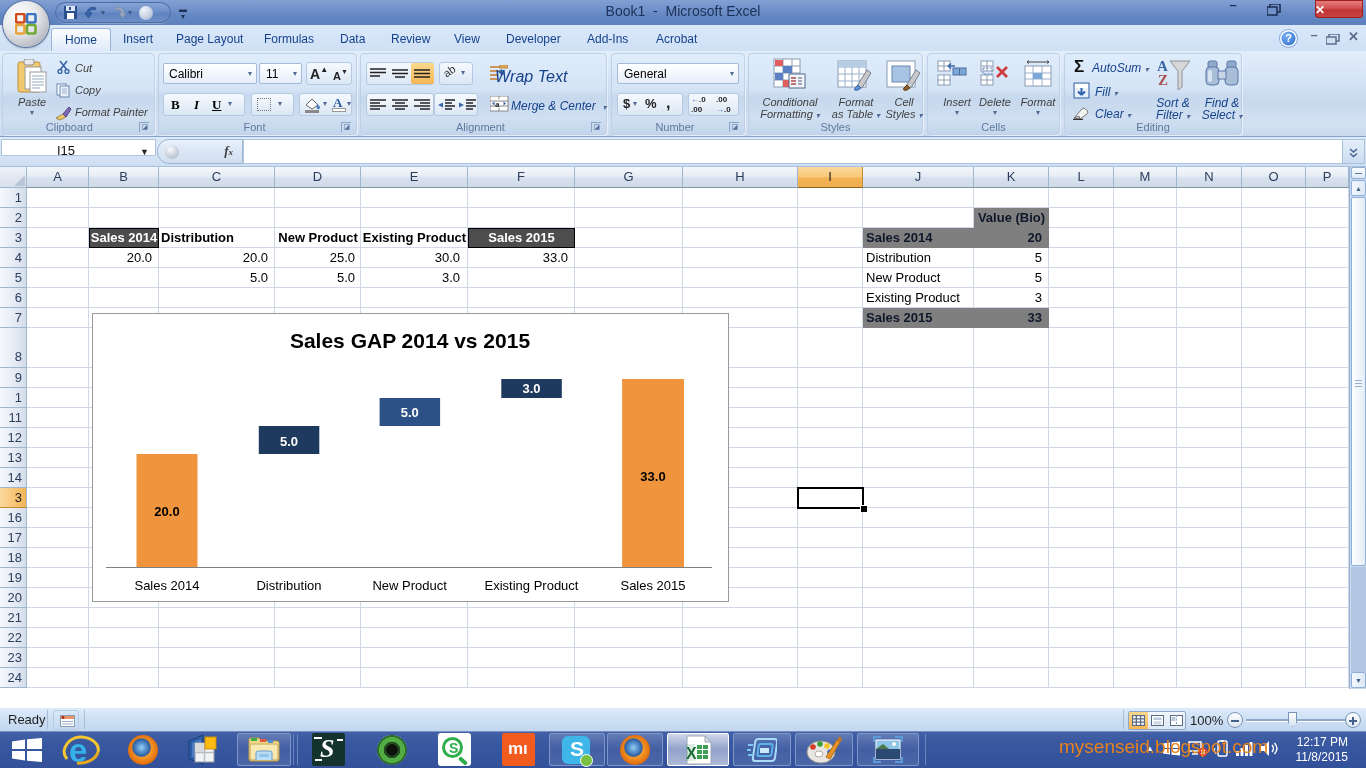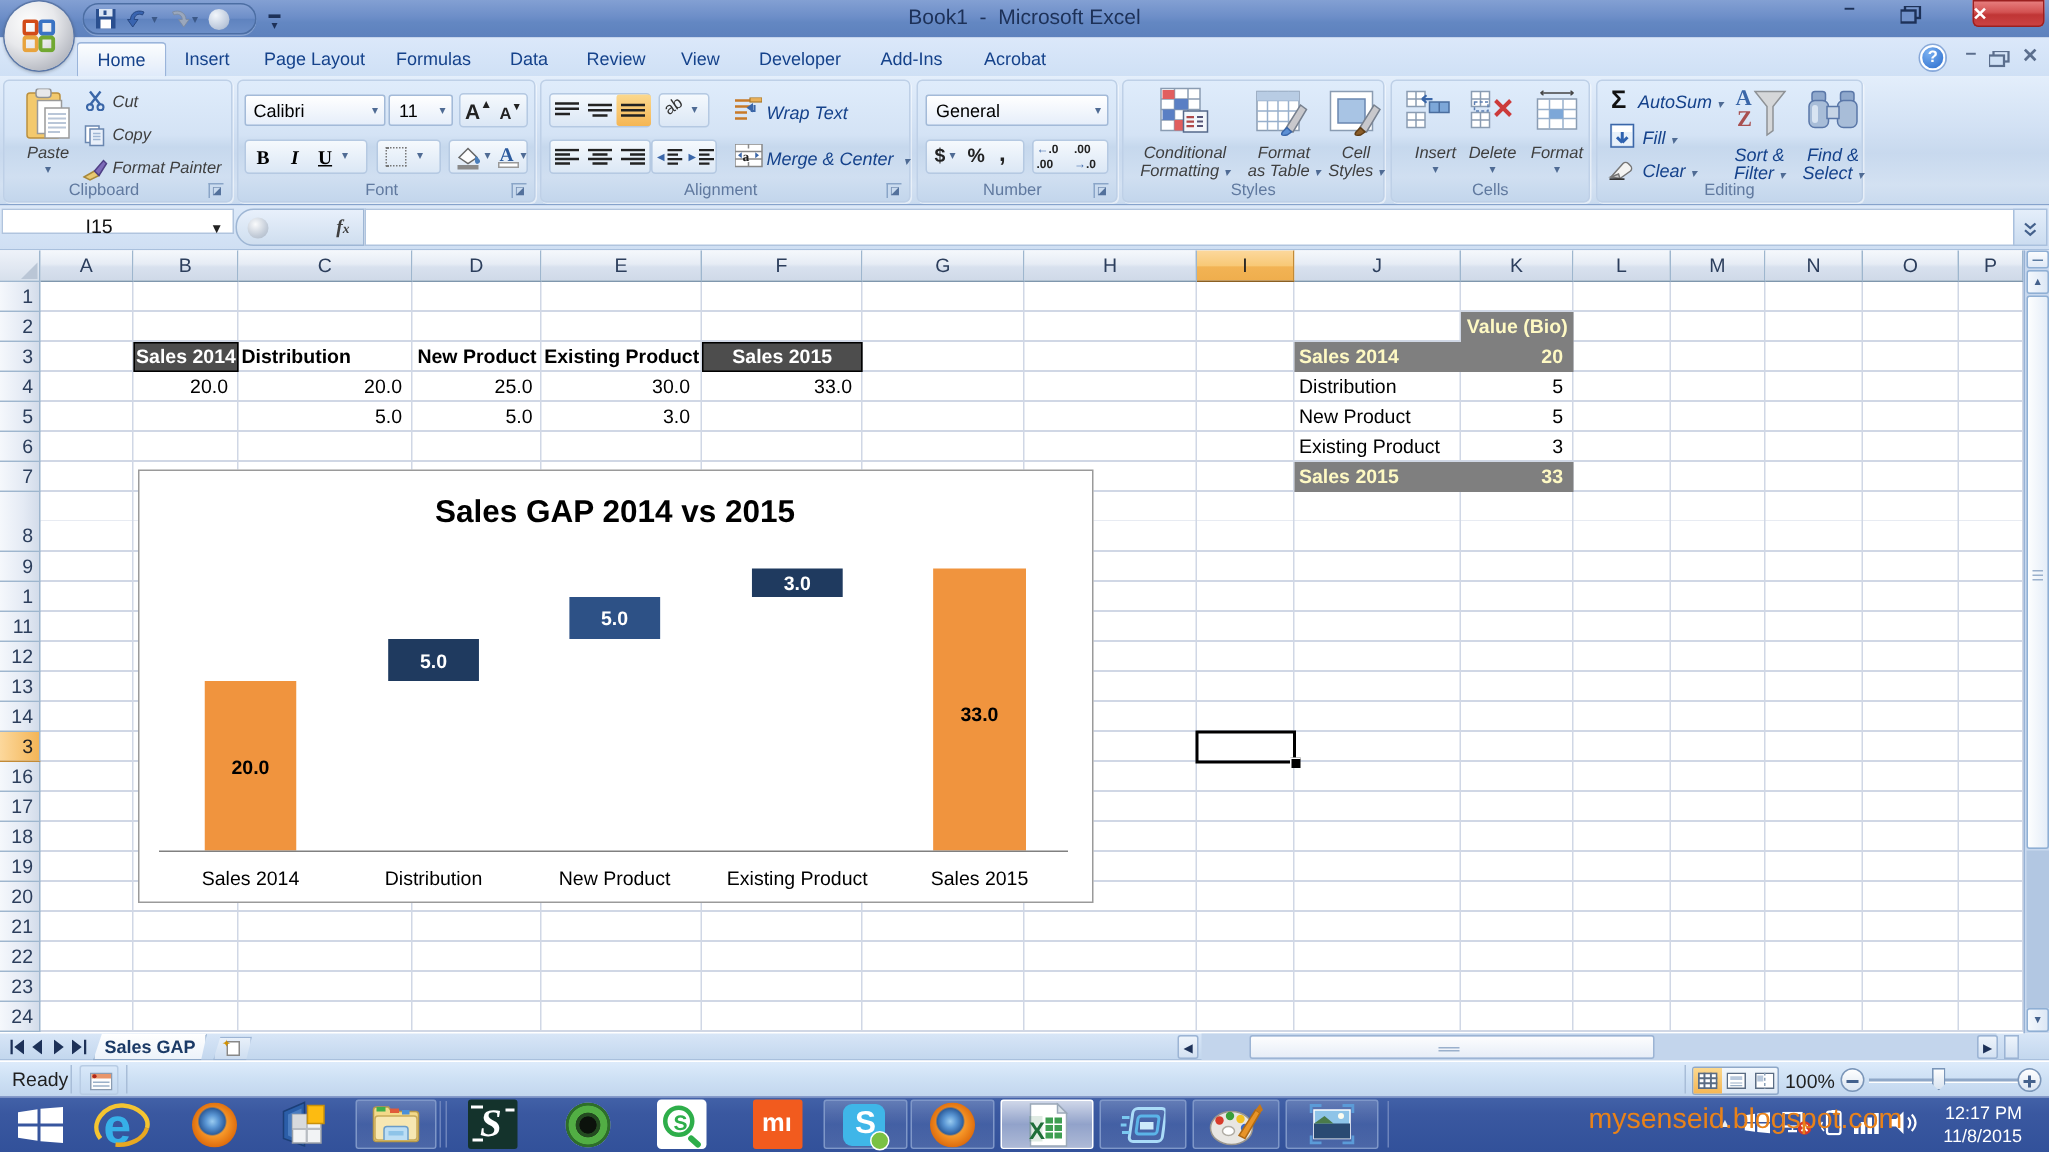--- a/index.html
+++ b/index.html
@@ -69,21 +69,21 @@
     repeating-linear-gradient(to bottom, transparent 0, transparent 19px, #d0d7e5 19px, #d0d7e5 20px);
   background-size:100% 2px, 100% 100%;
   background-position:0 159px, 0 0;
   background-repeat:no-repeat, repeat; }
 .vline { position:absolute; top:21px; width:1px; height:500px; background:#d0d7e5; }
 .cell { position:absolute; font-size:13px; color:#000; line-height:20px; height:20px; white-space:nowrap; }
 .bold { font-weight:bold; }
 .rt { text-align:right; }
 .ctr { text-align:center; }
 .gray1 { background:#4d4d4d; color:#fff; border:1px solid #000; line-height:18px; }
-.gray2 { background:#7f7f7f; color:#fef9c3; }
+.gray2 { background:#7f7f7f; color:#0f172a; }
 
 
 #chart { left:92px; top:146px; width:637px; height:289px; background:#fff; border:1px solid #9a9a9a; }
 
 
 #sel { left:797px; top:320px; width:67px; height:22px; border:2px solid #000; background:transparent; }
 #selhandle { left:860px; top:338px; width:7px; height:7px; background:#000; border-left:1px solid #fff; border-top:1px solid #fff; }
 
 
 #vscroll { left:1349px; top:0; width:17px; height:522px; background:#c8d8ee; border-left:1px solid #98b2d4; }
@@ -291,21 +291,21 @@
           </svg>
       </div>
       <svg class="abs" style="left:128px;top:11px" width="19" height="16" viewBox="0 0 19 16">
           <g stroke="#c87a28" stroke-width="1.6">
             <path d="M1 2 h12 M1 6 h12 M1 10 h8 M1 14 h8"></path>
           </g>
           <path d="M14 5 v4 h-2.5" fill="none" stroke="#3a66a8" stroke-width="1.4"></path>
           <path d="M12.5 9 l-3 -2.2 3 -2.2 Z" fill="#3a66a8" stroke="#3a66a8"></path>
           <rect x="11" y="0" width="8" height="3" fill="#e8b05a" stroke="#a87828" stroke-width=".8"></rect>
         </svg>
-      <div class="abs btnlabel blue" style="left:150px;top:14px;font-size:12px">Wrap Text</div>
+      <div class="abs btnlabel blue" style="left:134px;top:14px;font-size:16px">Wrap Text</div>
       <svg class="abs" style="left:129px;top:42px" width="20" height="16" viewBox="0 0 20 16">
           <rect x="0" y="0" width="18" height="15" fill="#fff" stroke="#888"></rect>
           <path d="M0 5 h18 M0 10 h18 M9 0 v3 M9 12 v3" stroke="#888"></path>
           <text x="5" y="11" font-size="9" font-weight="bold" fill="#222" font-family="Liberation Serif">a</text>
           <path d="M2 7.5 l2.5 -2 v4 Z M16 7.5 l-2.5 -2 v4 Z" fill="#3a66a8"></path>
         </svg>
       <div class="abs btnlabel blue" style="left:150px;top:45px;font-size:12px">Merge &amp; Center&nbsp; <span class="dd">▾</span></div>
       <div class="glabel">Alignment&nbsp;&nbsp;</div>
       <div class="abs" style="right:5px;bottom:2px;width:10px;height:10px;border-left:1px solid #8aa5c8;border-top:1px solid #8aa5c8;">
           <span style="position:absolute;right:1px;bottom:1px;font-size:7px;color:#53719c">◪</span>
@@ -574,45 +574,20 @@
           <div style="margin:182px 3px 0">
             <div style="border-top:1px solid #9ab0cc;margin-bottom:2px"></div>
             <div style="border-top:1px solid #9ab0cc;margin-bottom:2px"></div>
             <div style="border-top:1px solid #9ab0cc"></div>
           </div>
         </div>
       <div class="abs" style="left:1px;top:400px;width:15px;height:105px;background:#b2c7e2"></div>
       <div class="sbtn" style="top:505px;height:16px;font-size:7px;line-height:15px">▼</div>
     </div>
   </div>
-  <div class="abs" id="tabrow">
-    <svg class="abs" style="left:6px;top:4px" width="54" height="10" viewBox="0 0 54 10">
-      <g fill="#1d3158">
-          <path d="M1 0 v10 h1.5 v-10 Z M10 0 L3.5 5 L10 10 Z"></path>
-          <path d="M22 0 L15.5 5 L22 10 Z"></path>
-          <path d="M30 0 L36.5 5 L30 10 Z"></path>
-          <path d="M42 0 L48.5 5 L42 10 Z M50 0 v10 h1.5 v-10 Z" transform="translate(0 0)"></path>
-        </g>
-    </svg>
-    <div class="abs" style="left:62px;top:0;width:76px;height:18px;background:linear-gradient(#fefefe,#ecf2fa);border:1px solid #8ea8c8;border-top:1px solid #fff;clip-path:polygon(6px 0, 100% 0, calc(100% - 4px) 100%, 0 100%);text-align:center;font-size:12px;font-weight:bold;color:#1b3a66;line-height:17px">Sales GAP</div>
-    <div class="abs" style="left:142px;top:2px;width:26px;height:16px;background:linear-gradient(#e8f0fa,#cdddf0);border:1px solid #9cb4d4;clip-path:polygon(5px 0, 100% 0, calc(100% - 4px) 100%, 0 100%)">
-      <span class="abs" style="left:8px;top:2px;width:9px;height:10px;background:#fff;border:1px solid #888"></span>
-      <span class="abs" style="left:5px;top:0px;color:#d09000;font-size:7px">✦</span>
-    </div>
-    <div class="abs" style="left:785px;top:1px;width:14px;height:16px;background:linear-gradient(#eef4fb,#d3e1f2);border:1px solid #9cb4d4;border-radius:2px;font-size:8px;color:#1d3158;text-align:center;line-height:15px">◀</div>
-    <div class="abs" style="left:801px;top:0px;width:530px;height:18px;background:#c3d5ec"></div>
-    <div class="abs" style="left:833px;top:1px;width:270px;height:16px;background:linear-gradient(#fdfdfe,#e6edf7);border:1px solid #9cb4d4;border-radius:2px">
-        <div style="margin:7px 0 0 125px;width:14px">
-          <div style="border-top:1px solid #9ab0cc;margin-bottom:1px"></div>
-          <div style="border-top:1px solid #9ab0cc"></div>
-        </div>
-      </div>
-    <div class="abs" style="left:1318px;top:1px;width:14px;height:16px;background:linear-gradient(#eef4fb,#d3e1f2);border:1px solid #9cb4d4;border-radius:2px;font-size:8px;color:#1d3158;text-align:center;line-height:15px">▶</div>
-    <div class="abs" style="left:1336px;top:1px;width:10px;height:16px;background:linear-gradient(#eef4fb,#d3e1f2);border:1px solid #9cb4d4"></div>
-  </div>
   <div class="abs" id="statusbar">
     <span class="abs" style="left:8px;top:4px;font-size:13px;color:#1f1f1f">Ready</span>
     <div class="abs" style="left:47px;top:2px;width:1px;height:19px;background:#a8bdd8"></div>
     <div class="abs" style="left:53px;top:2px;width:26px;height:20px;border:1px solid #b8cce4;border-radius:2px">
       <svg class="abs" style="left:6px;top:4px" width="15" height="12" viewBox="0 0 15 12">
           <rect x="0.5" y="0.5" width="14" height="11" fill="#fdfdfd" stroke="#8a9cb2"></rect>
           <rect x="1" y="1" width="13" height="3" fill="#e8956a"></rect>
           <circle cx="3" cy="2.5" r="1.4" fill="#b02818"></circle>
           <path d="M2 6.5 h11 M2 9 h11" stroke="#9ab0c8"></path>
         </svg>

